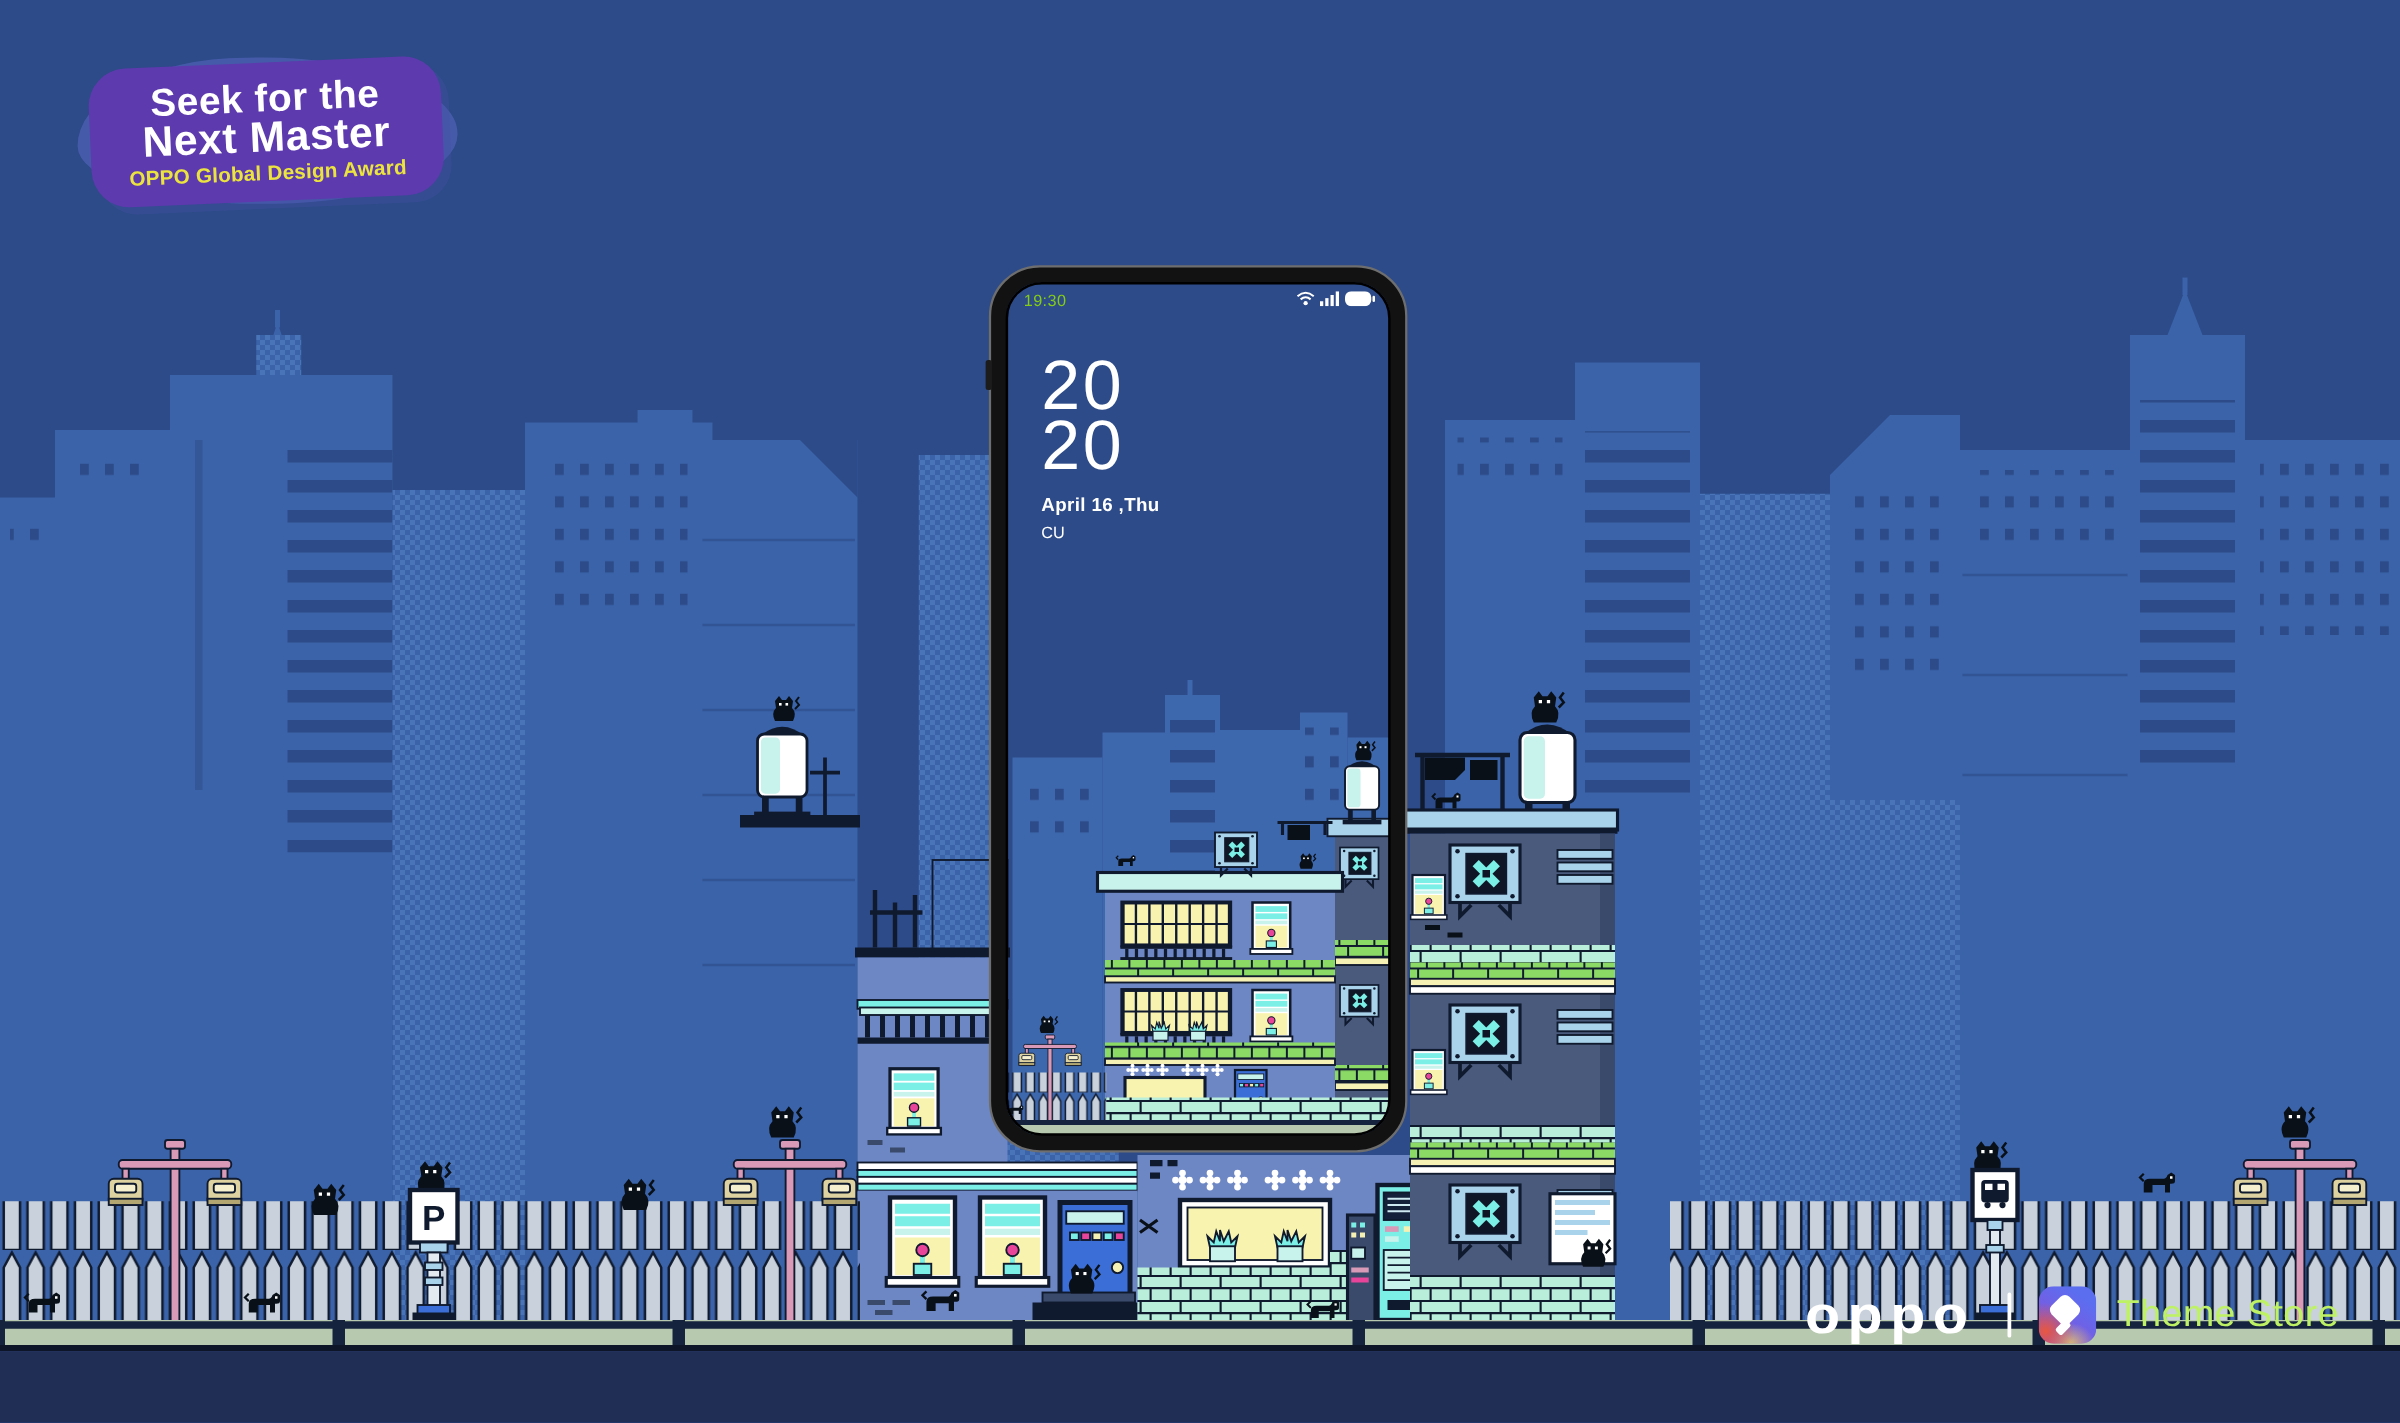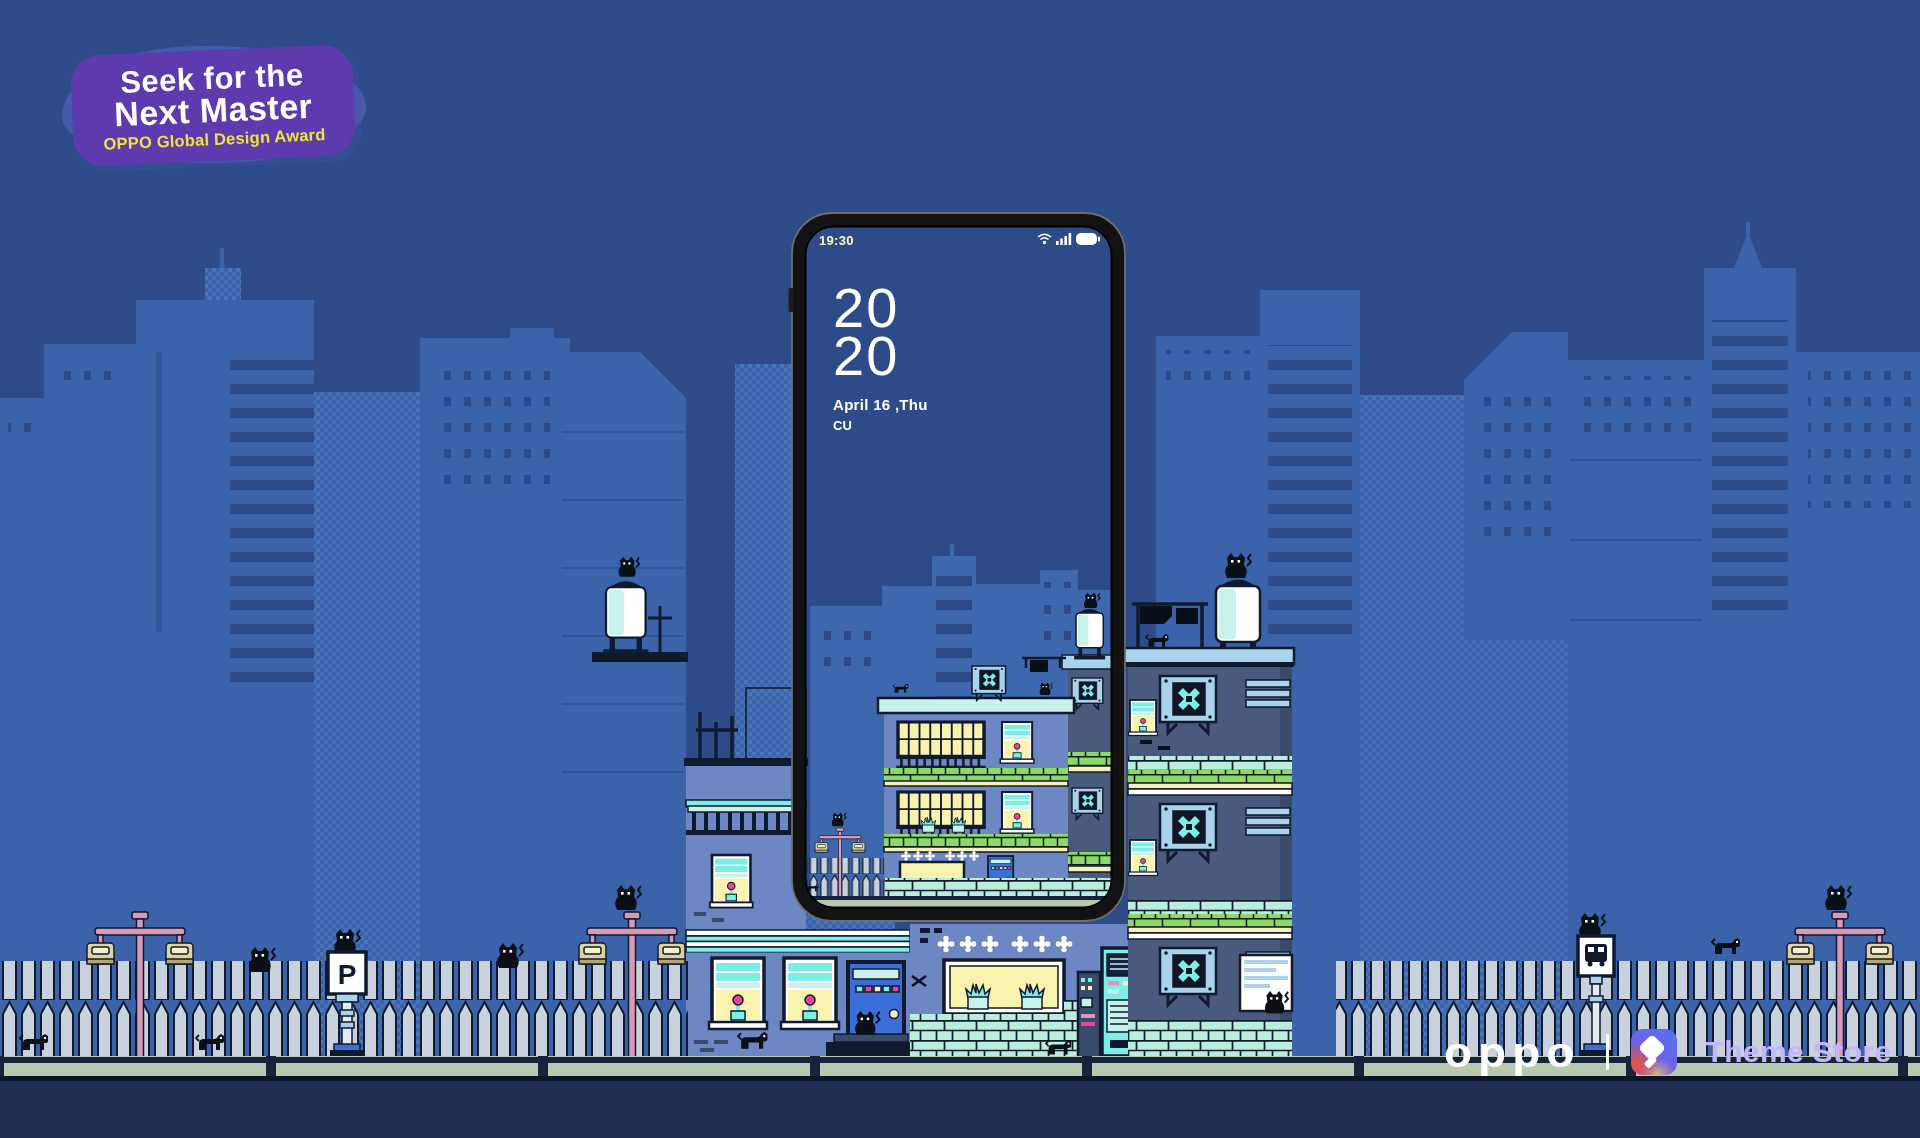--- a/index.html
+++ b/index.html
@@ -29,42 +29,42 @@
   .badge .halo{position:absolute;inset:-4px -12px -2px -10px;background:var(--blobHalo);
     opacity:.65;border-radius:46% 54% 50% 50% / 62% 55% 48% 42%;transform:rotate(2deg);}
   .badge .blob{position:relative;background:var(--blob);border-radius:30px;
     padding:14px 10px 12px;text-align:center;
     box-shadow:6px 6px 0 0 rgba(70,80,170,.35);}
   .badge .l1{color:#fff;font-size:31px;font-weight:800;line-height:30px;letter-spacing:.5px;}
   .badge .l2{color:#fff;font-size:34px;font-weight:800;line-height:33px;letter-spacing:.5px;}
   .badge .sub{color:var(--badgeYellow);font-size:16.5px;font-weight:700;margin-top:3px;letter-spacing:.2px;}
 
   
-  .statusbar{position:absolute;left:805px;top:231px;width:307px;height:20px;color:#fef9c3;font-weight:bold;}
+  .statusbar{position:absolute;left:805px;top:231px;width:307px;height:20px;color:#84cc16;}
   .statusbar .time{position:absolute;left:14px;top:2px;font-size:13px;letter-spacing:.3px;}
   .statusbar .icons{position:absolute;right:12px;top:2px;display:flex;align-items:flex-end;gap:4px;}
   .clock{position:absolute;left:833px;top:284px;color:#fff;}
   .clock .digit{font-size:56px;font-weight:300;line-height:48px;letter-spacing:2px;}
   .clock .date{font-size:15px;font-weight:700;margin-top:16px;letter-spacing:.3px;}
-  .clock .carrier{font-size:13px;font-weight:700;margin-top:5px;}
+  .clock .carrier{font-size:13px;font-weight:400;margin-top:5px;}
 
   
   .footer{position:absolute;left:1444px;top:1024px;height:56px;display:flex;align-items:center;justify-content:space-between;}
   .oppo{color:#fff;font-size:46px;font-weight:700;letter-spacing:6px;line-height:46px;
         font-family:"Liberation Sans",sans-serif;transform:scaleY(.92);}
   .divider{width:3px;height:36px;background:#fff;margin:0 22px 0 26px;border-radius:2px;}
   .tsicon{width:46px;height:46px;border-radius:12px;position:relative;overflow:hidden;
      background:radial-gradient(90% 90% at 12% 78%,var(--iconRed) 0%,rgba(232,87,63,0) 55%),
                 radial-gradient(70% 60% at 55% 100%,var(--iconSand) 0%,rgba(216,184,120,0) 60%),
                 linear-gradient(215deg,var(--iconBlue) 20%,#7a5ae0 70%,#a050c8 100%);}
   .tsicon .roller{position:absolute;left:11px;top:9px;width:20px;height:20px;background:#fff;
      border-radius:5px;transform:rotate(45deg);}
   .tsicon .handle{position:absolute;left:16px;top:27px;width:7px;height:12px;background:#fff;
      border-radius:2px;transform:rotate(45deg);}
-  .tsname{color:#c4b5fd;font-size:30px;font-weight:700;margin-left:28px;letter-spacing:.4px;}
+  .tsname{color:#bef264;font-size:30px;font-weight:400;margin-left:16px;letter-spacing:.4px;}
 </style>
 </head>
 <body>
 
 <div class="stage">
 <svg class="scene" viewBox="0 0 1920 1138">
 <defs>
   <clipPath id="scr">
           <rect x="805" y="226" width="307" height="682" rx="28"></rect>
         </clipPath>

